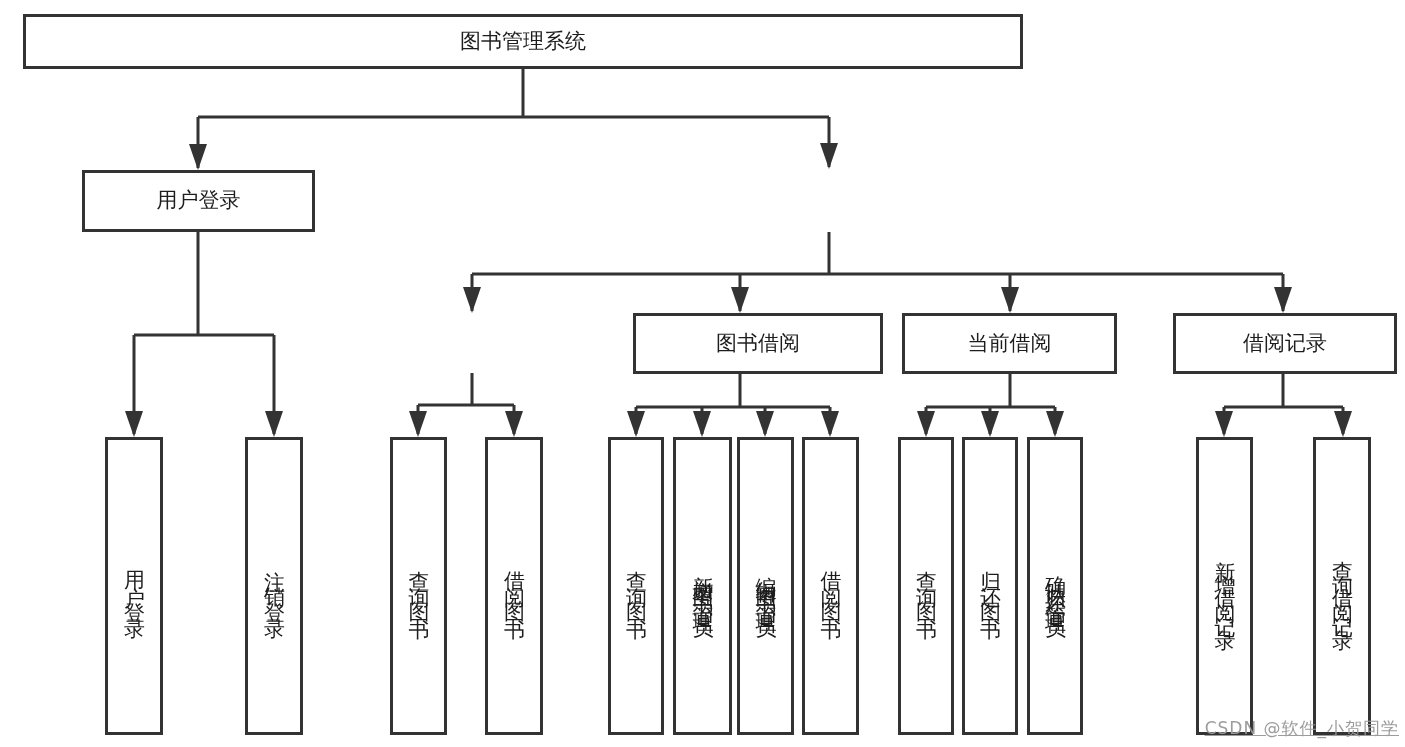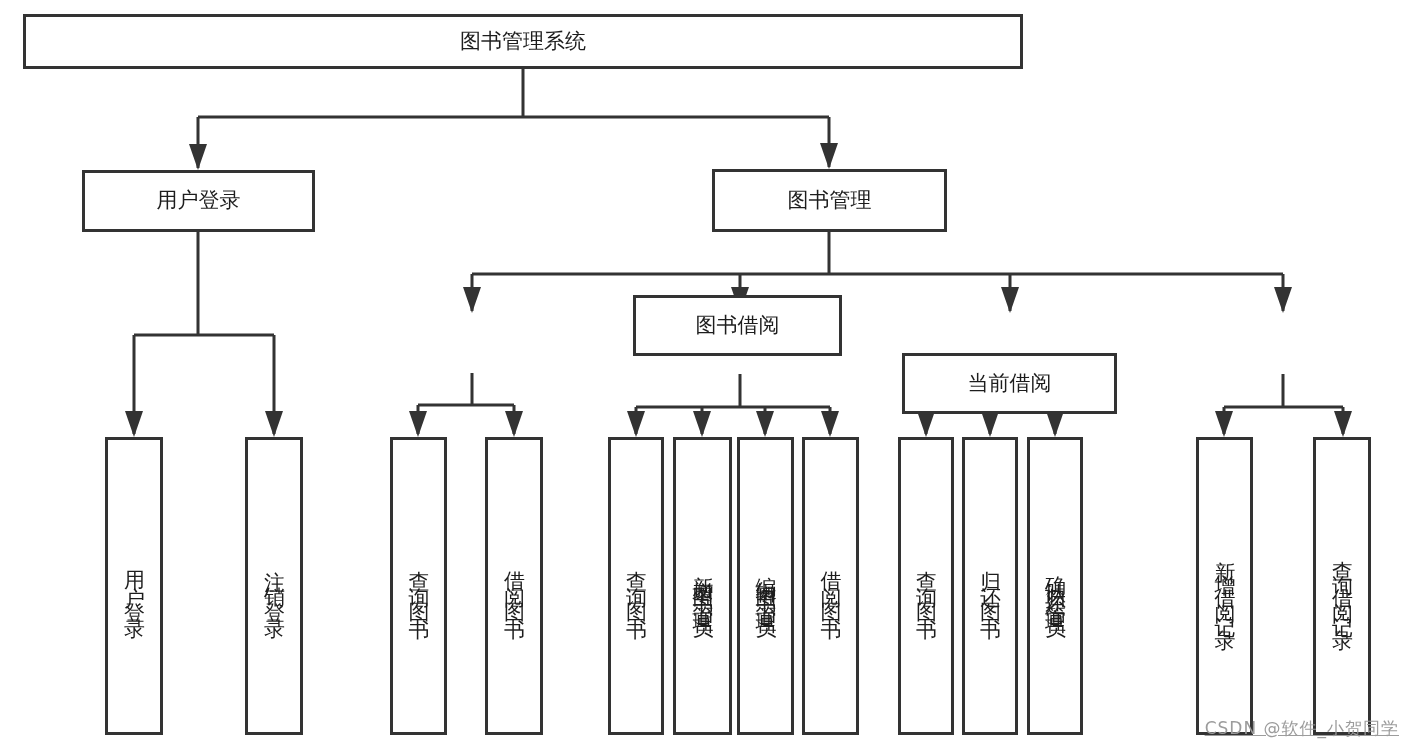--- a/index.html
+++ b/index.html
@@ -91,24 +91,24 @@
       <polygon points="917,411 935,411 926,437" fill="currentColor"></polygon>
       <polygon points="981,411 999,411 990,437" fill="currentColor"></polygon>
       <polygon points="1046,411 1064,411 1055,437" fill="currentColor"></polygon>
       <polygon points="1215,411 1233,411 1224,437" fill="currentColor"></polygon>
       <polygon points="1334,411 1352,411 1343,437" fill="currentColor"></polygon>
     </svg>
 
   <div class="box" style="left:23px; top:14px; width:1000px; height:55px;">图书管理系统</div>
 
   <div class="box" style="left:82px; top:170px; width:233px; height:62px;">用户登录</div>
-  <div class="box" style="left:712px; top:169px; width:235px; height:63px;">图书管理</div>
 
-  <div class="box" style="left:633px; top:295px; width:209px; height:61px;">图书借阅</div>
-  <div class="box" style="left:902px; top:313px; width:215px; height:61px;margin-top:40px;">当前借阅</div>
+  <div class="box" style="left:633px; top:313px; width:250px; height:61px;">图书借阅</div>
+  <div class="box" style="left:902px; top:313px; width:215px; height:61px;">当前借阅</div>
+  <div class="box" style="left:1173px; top:313px; width:224px; height:61px;">借阅记录</div>
 
   <div class="box vbox" style="left:105px; top:437px; width:58px; height:298px;">
     <span class="vt vt4">用户登录</span>
   </div>
   <div class="box vbox" style="left:245px; top:437px; width:58px; height:298px;">
     <span class="vt vt4">注销登录</span>
   </div>
 
   <div class="box vbox" style="left:390px; top:437px; width:57px; height:298px;">
     <span class="vt vt4">查询图书</span>

